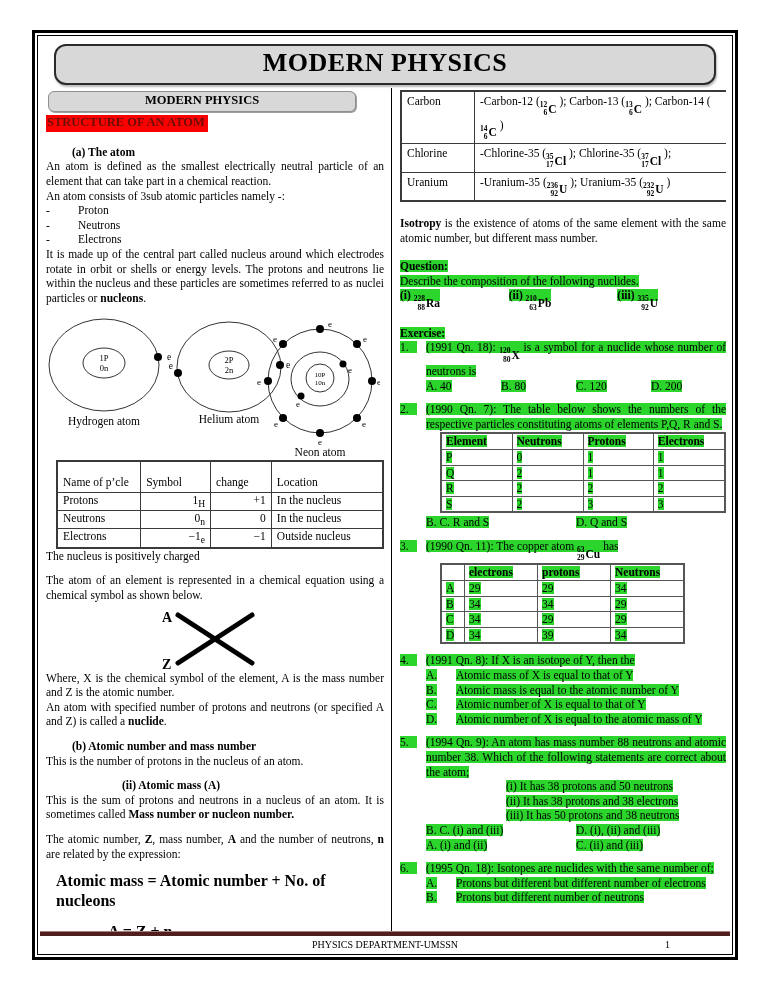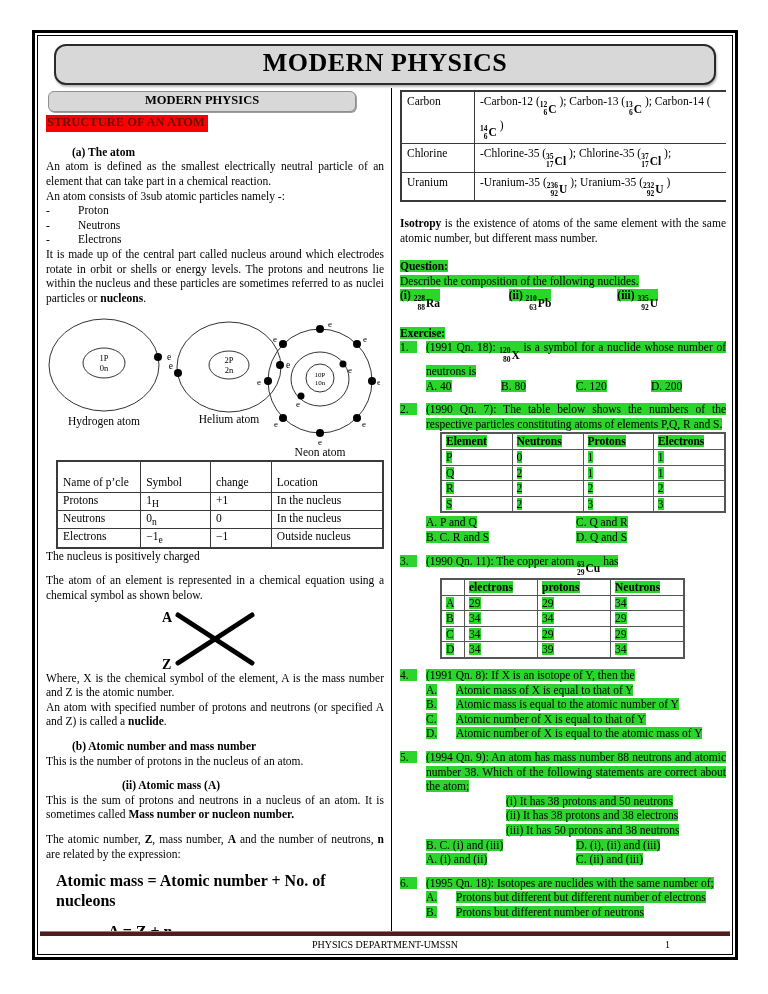--- a/index.html
+++ b/index.html
@@ -27,21 +27,21 @@
 
   .bullet{display:flex;}
   .bullet .dash{flex:0 0 32px;}
 
   .atoms-svg{display:block;margin:2px 0 0 -2px;}
   svg text{font-family:"Liberation Serif",serif;}
 
   .ptable{border-collapse:collapse;margin:3px 0 0 10px;border:2px solid #3a3a3a;}
   .ptable td,.ptable th{border:1px solid #3a3a3a;padding:0 5px;font-size:11.5px;font-weight:normal;text-align:left;vertical-align:top;}
   .ptable th{line-height:1.15;padding-top:14px;padding-bottom:2px;}
-  .ptable td.c{text-align:left;}
+  .ptable td.c{text-align:right;}
   .ptable .w-name{width:76px;} .ptable .w-sym{width:62px;} .ptable .w-chg{width:52px;} .ptable .w-loc{width:108px;}
 
   .xdiag{margin:2px 0 0 94px;display:block;}
 
   .eq{font-weight:bold;font-size:16px;margin:10px;}
   .eq2{margin-left:62px;}
 
   .itable{border-collapse:collapse;border:2px solid #3a3a3a;width:330px;margin-top:2px;}
   .itable td{border:1px solid #3a3a3a;padding:2px 5px;vertical-align:top;font-size:11.5px;}
   .itable td.el{width:62px;}
@@ -373,24 +373,20 @@
                   </tr>
                   <tr>
                     <td><span class="hl">S</span></td>
                     <td><span class="hl">2</span></td>
                     <td><span class="hl">3</span></td>
                     <td><span class="hl">3</span></td>
                   </tr>
                 </tbody>
               </table>
               <div class="optrow">
-                <div><span class="hl">A.  P and Q</span></div>
-                <div><span class="hl">C. Q and R</span></div>
-              </div>
-              <div class="optrow">
                 <div><span class="hl">B.  C. R and S</span></div>
                 <div><span class="hl">D. Q and S</span></div>
               </div>
             </div>
             <div class="q">
               <div class="qline">
                 <div class="qnum"><span class="hl">3.</span></div>
                 <div class="qtext"><span class="hl">(1990 Qn. 11): The copper atom  <span class="nuc">
                       <span class="ss">
                         <span>63</span>

